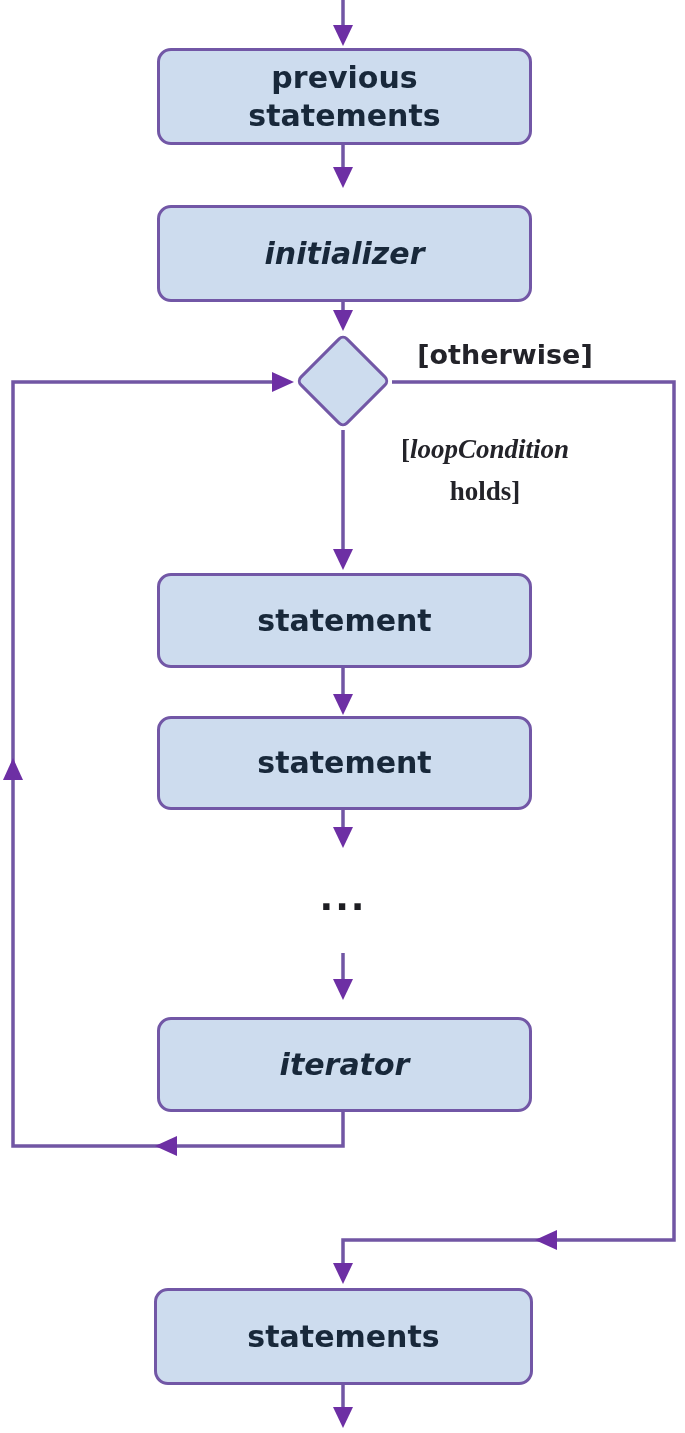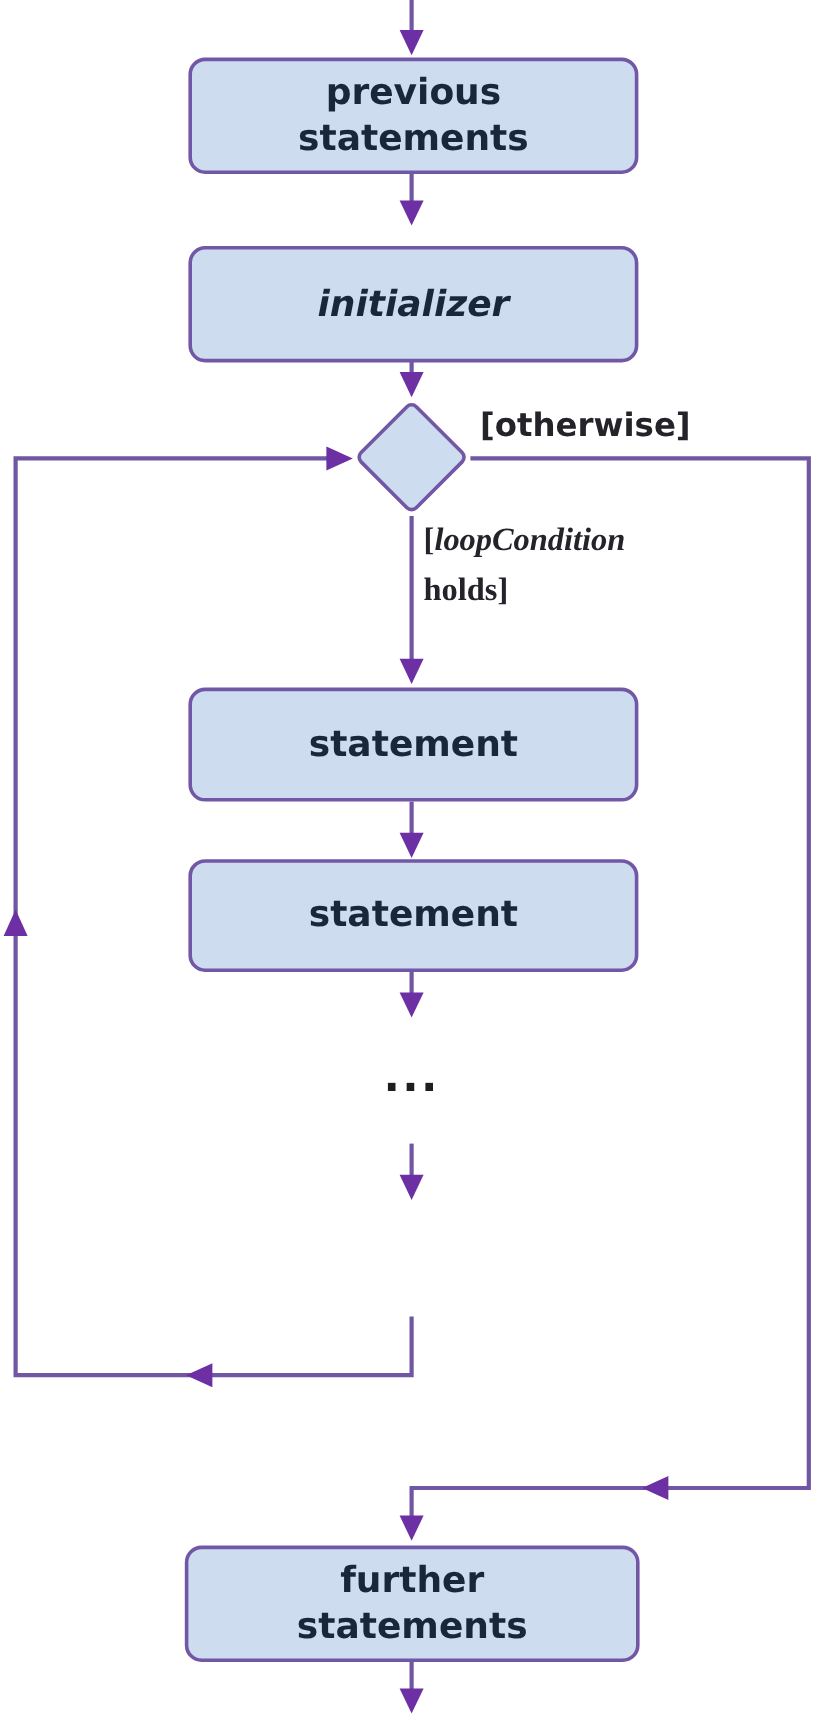--- a/index.html
+++ b/index.html
@@ -60,21 +60,21 @@
     border:3px solid var(--node-border);
     border-radius:7px;
     transform:rotate(45deg);
   }
   .edge-label{
     position:absolute;
     color:var(--label-text);
     font-weight:bold;
     font-size:27px;
     line-height:42px;
-    text-align:left;
+    text-align:center;
   }
   .ellipsis{
     position:absolute;
     left:293px;
     top:880px;
     width:100px;
     text-align:center;
     color:#1d1d22;
     font-weight:bold;
     font-size:36px;
@@ -165,19 +165,21 @@
   <div class="node" style="left:157px;top:573px;width:375px;height:95px;">
     <span>statement</span>
   </div>
 
   <div class="node" style="left:157px;top:716px;width:375px;height:94px;">
     <span>statement</span>
   </div>
 
   <div class="ellipsis">...</div>
 
+  <div class="node italic" style="left:157px;top:1002px;width:375px;height:95px;">
+    <span>iterator</span>
+  </div>
 
   <div class="node" style="left:154px;top:1288px;width:379px;height:97px;">
-    <span>further</span>
     <span>statements</span>
   </div>
 
 </div>
 
 </body></html>

